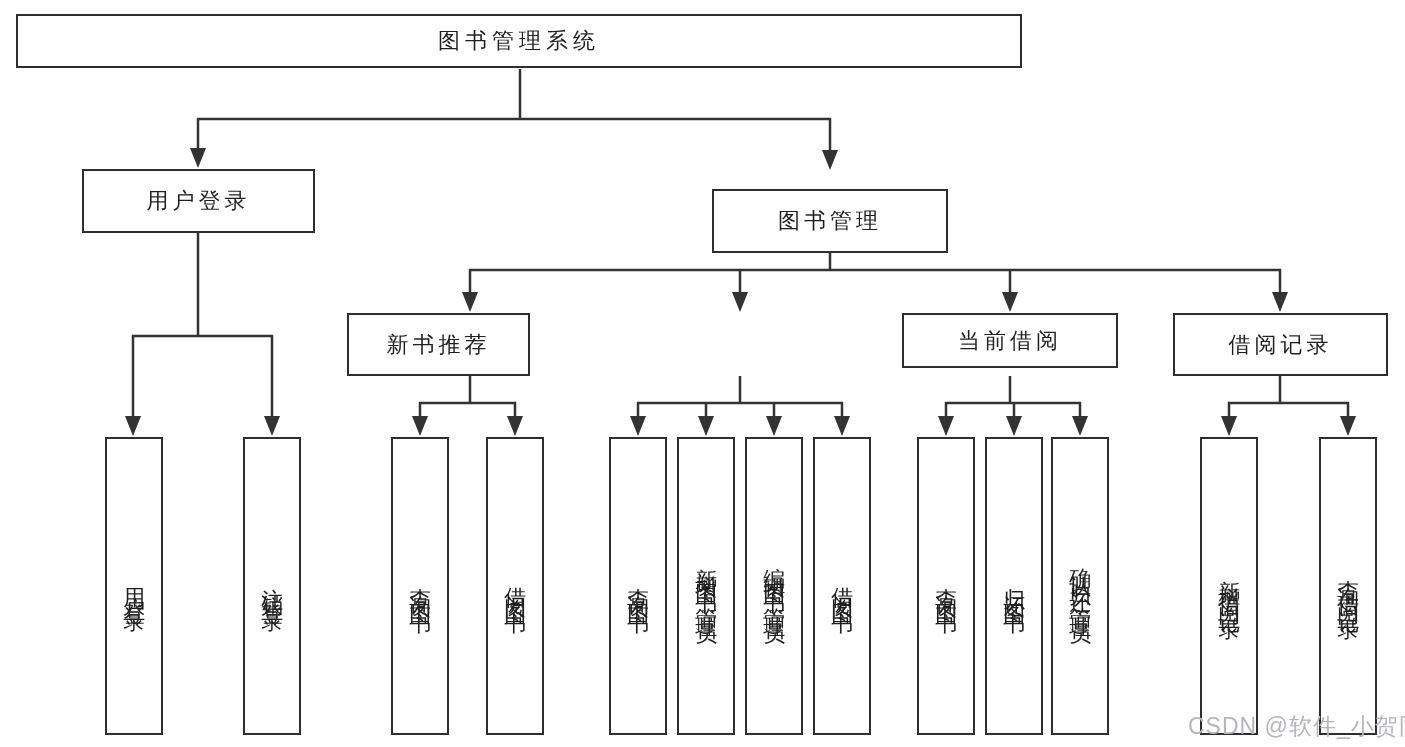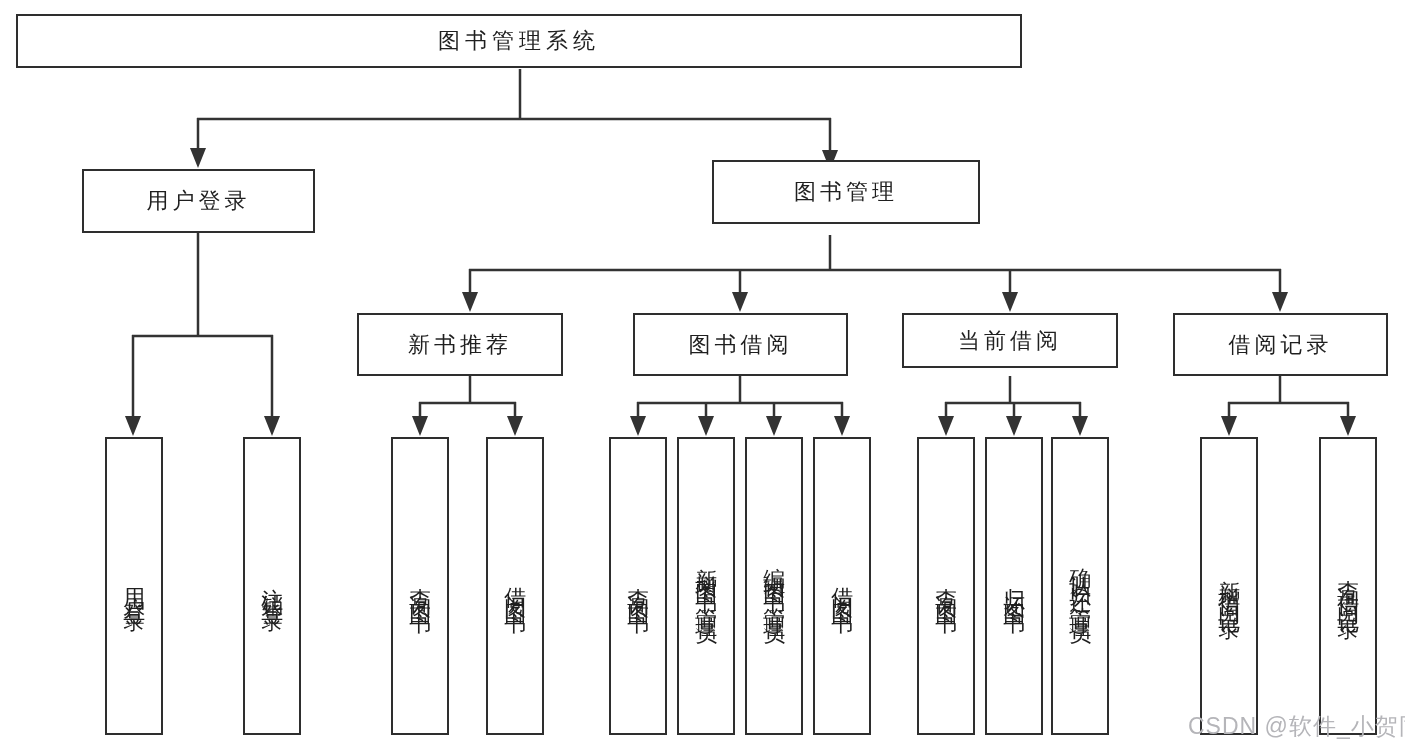--- a/index.html
+++ b/index.html
@@ -117,29 +117,26 @@
     <polygon points="1340,416 1356,416 1348,436"></polygon>
   </svg>
 
   <div class="hbox" style="left:16px;top:14px;width:1006px;height:54px">
     <span class="title-text">图书管理系统</span>
   </div>
 
   <div class="hbox" style="left:82px;top:169px;width:233px;height:64px">
     <span>用户登录</span>
   </div>
-  <div class="hbox" style="left:712px;top:160px;width:268px;height:64px">
+  <div class="hbox" style="left:712px;top:189px;width:236px;height:64px">
     <span>图书管理</span>
   </div>
 
-  <div class="hbox" style="left:357px;top:313px;width:206px;height:63px">
+  <div class="hbox" style="left:347px;top:313px;width:183px;height:63px">
     <span>新书推荐</span>
-  </div>
-  <div class="hbox" style="left:633px;top:313px;width:215px;height:63px">
-    <span>图书借阅</span>
   </div>
   <div class="hbox" style="left:902px;top:313px;width:216px;height:55px">
     <span>当前借阅</span>
   </div>
   <div class="hbox" style="left:1173px;top:313px;width:215px;height:63px">
     <span>借阅记录</span>
   </div>
 
   <div class="vbox" style="left:105px">
     <span class="vtext">用户登录</span>

